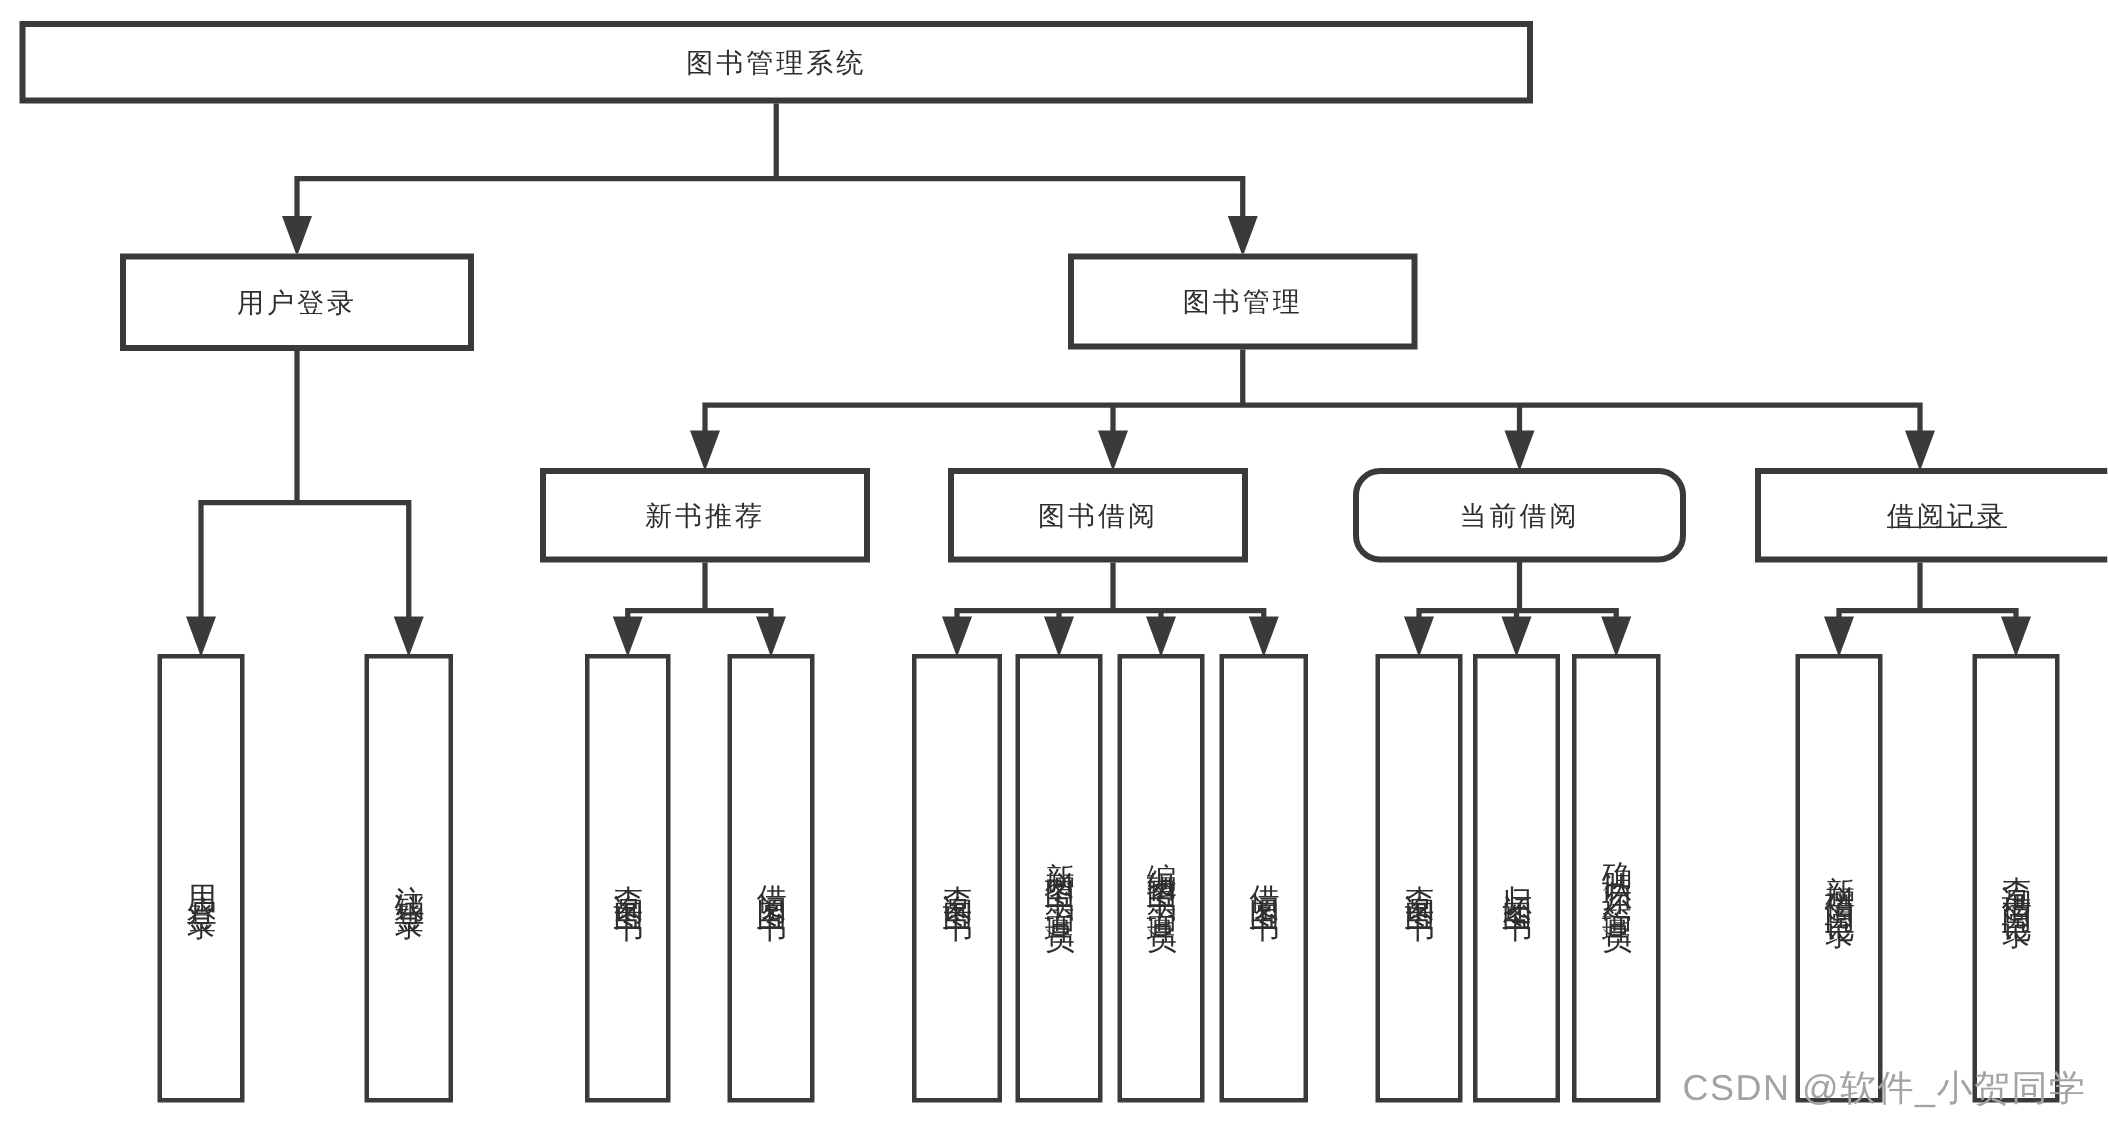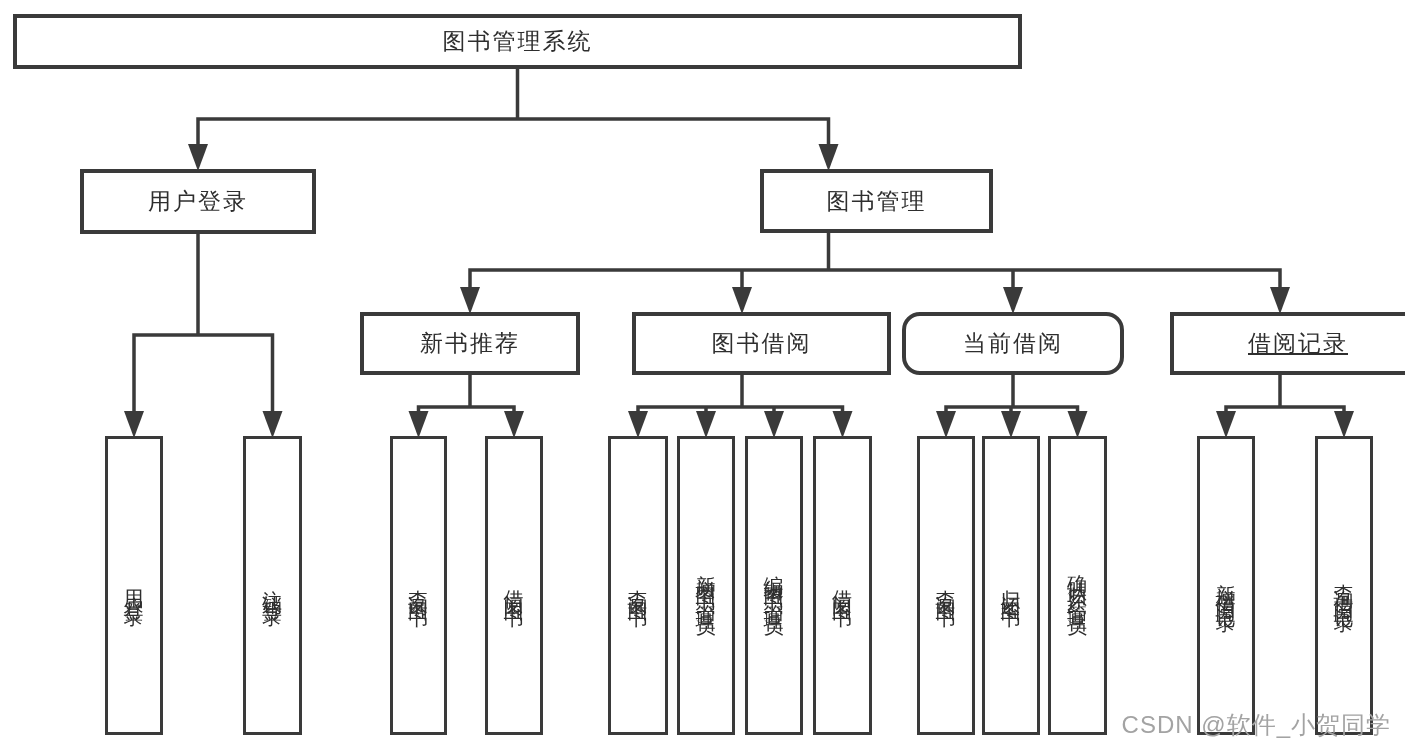--- a/index.html
+++ b/index.html
@@ -26,21 +26,21 @@
     position: absolute;
     box-sizing: border-box;
     background: #ffffff;
     border: 4px solid #3a3a3a;
     display: flex;
     align-items: center;
     justify-content: center;
     color: #2e2e2e;
   }
   .node.h {
-    font-size: 23px;
+    font-size: 18px;
     letter-spacing: 2px;
     white-space: nowrap;
   }
   .node.v {
     border-width: 3px;
   }
   .node.v .label {
     writing-mode: vertical-rl;
     text-orientation: mixed;
     font-size: 20px;
@@ -83,27 +83,27 @@
       <polygon points="1216,411 1236,411 1226,438" fill="#3a3a3a"></polygon>
       <polygon points="1334,411 1354,411 1344,438" fill="#3a3a3a"></polygon>
     </svg>
   <div id="nodes">
       <div class="node h" style="left: 13px; top: 14px; width: 1009px; height: 55px; border-color: rgb(58, 58, 58); background: rgb(255, 255, 255); color: rgb(46, 46, 46);">
         <span class="label">图书管理系统</span>
       </div>
       <div class="node h" style="left: 80px; top: 169px; width: 236px; height: 65px; border-color: rgb(58, 58, 58); background: rgb(255, 255, 255); color: rgb(46, 46, 46);">
         <span class="label">用户登录</span>
       </div>
-      <div class="node h" style="left: 712px; top: 169px; width: 233px; height: 64px; border-color: rgb(58, 58, 58); background: rgb(255, 255, 255); color: rgb(46, 46, 46); margin-left: 48px;">
+      <div class="node h" style="left: 712px; top: 169px; width: 233px; height: 64px; border-color: rgb(58, 58, 58); background: rgb(255, 255, 255); color: rgb(46, 46, 46);">
         <span class="label">图书管理</span>
       </div>
       <div class="node h" style="left: 360px; top: 312px; width: 220px; height: 63px; border-color: rgb(58, 58, 58); background: rgb(255, 255, 255); color: rgb(46, 46, 46);">
         <span class="label">新书推荐</span>
       </div>
-      <div class="node h" style="left: 632px; top: 312px; width: 259px; height: 63px; border-color: rgb(58, 58, 58); background: rgb(255, 255, 255); color: rgb(46, 46, 46);">
+      <div class="node h" style="left: 632px; top: 312px; width: 200px; height: 63px; border-color: rgb(58, 58, 58); background: rgb(255, 255, 255); color: rgb(46, 46, 46);">
         <span class="label">图书借阅</span>
       </div>
       <div class="node h" style="left: 902px; top: 312px; width: 222px; height: 63px; border-color: rgb(58, 58, 58); background: rgb(255, 255, 255); color: rgb(46, 46, 46); border-radius: 18px;">
         <span class="label">当前借阅</span>
       </div>
       <div class="node h" style="left: 1170px; top: 312px; width: 256px; height: 63px; border-color: rgb(58, 58, 58); background: rgb(255, 255, 255); color: rgb(46, 46, 46); text-decoration: underline;">
         <span class="label">借阅记录</span>
       </div>
       <div class="node v" style="left: 105px; top: 436px; width: 58px; height: 299px; border-color: rgb(58, 58, 58); background: rgb(255, 255, 255); color: rgb(46, 46, 46);">
         <span class="label">用户登录</span>

